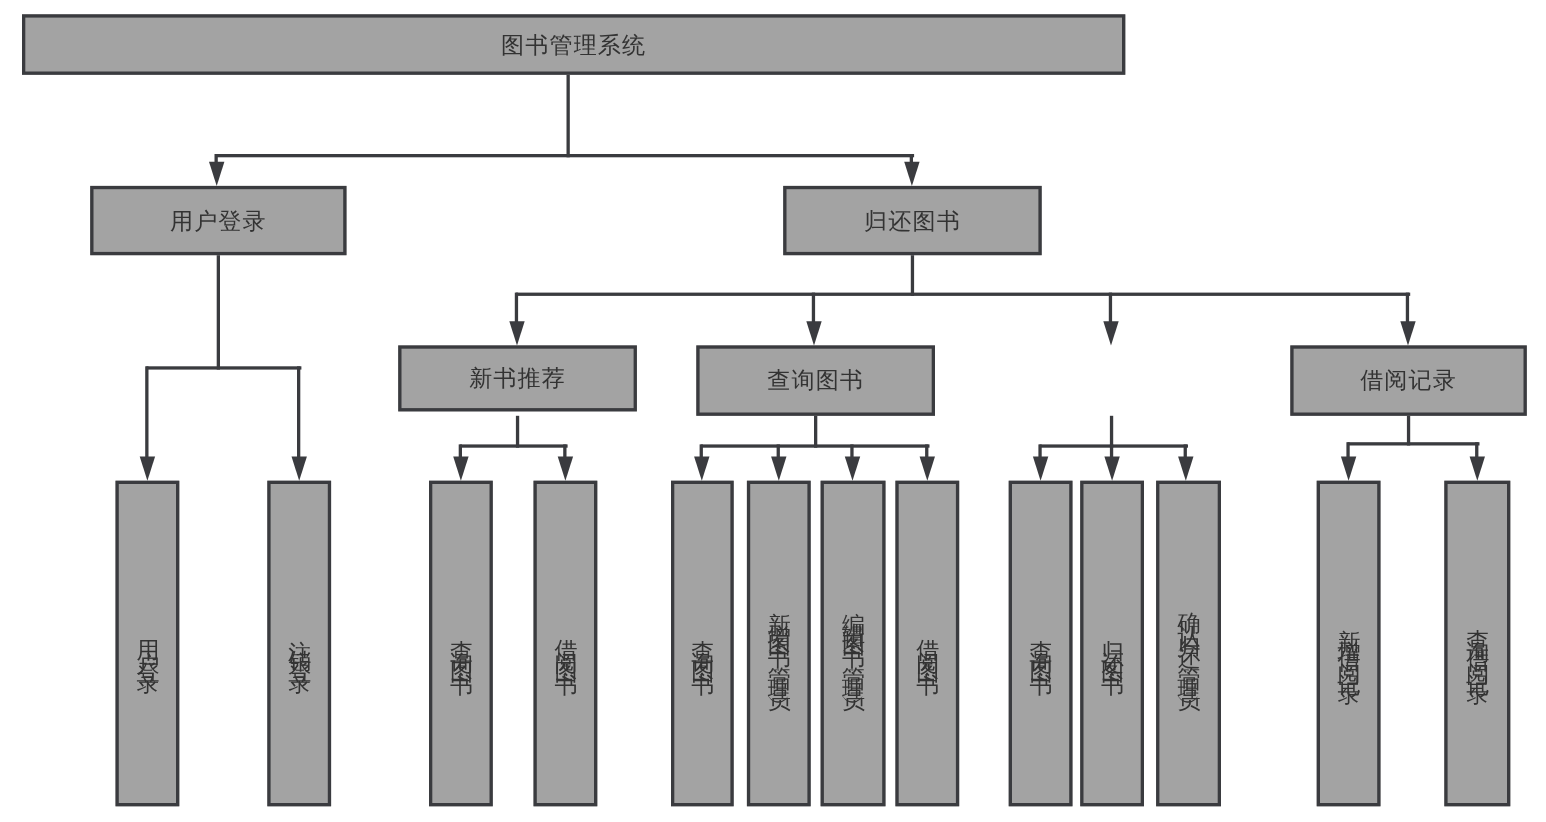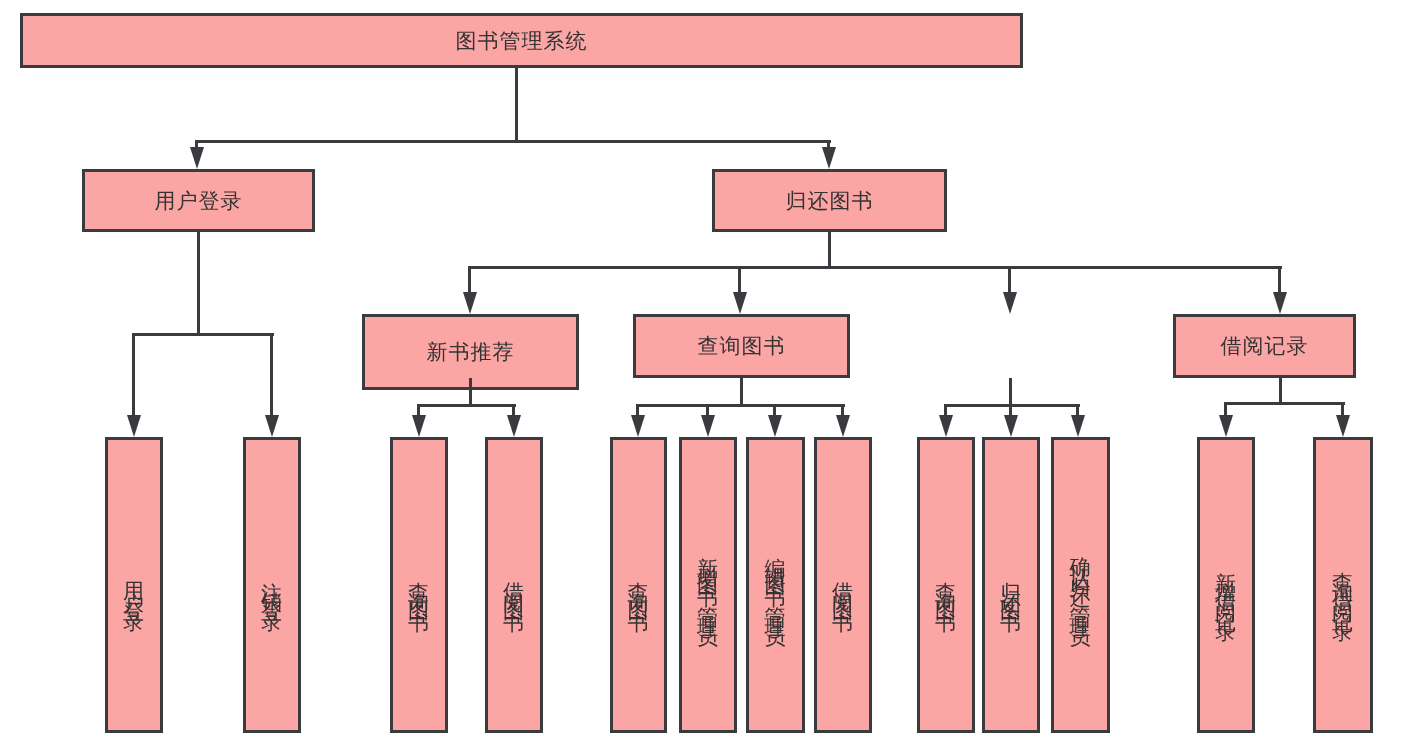--- a/index.html
+++ b/index.html
@@ -7,21 +7,21 @@
     position:relative;
     width:1405px;height:747px;
     background:#fff;
     font-family:"Liberation Sans","DejaVu Sans",sans-serif;
     overflow:hidden;
   }
   .box{
     position:absolute;
     box-sizing:border-box;
     border:3px solid #3a3b3f;
-    background:#fca5a5;
+    background:#a3a3a3;
     display:flex;
     align-items:center;
     justify-content:center;
     color:#333;
   }
   .hbox{ font-size:21px; letter-spacing:1px; }
   .vbox{
     writing-mode:vertical-rl;
     font-size:21px;
     letter-spacing:10px;
@@ -61,27 +61,27 @@
     <span>图书管理系统</span>
   </div>
 
   <div class="box hbox" style="left:82px;top:169px;width:233px;height:63px;">
     <span>用户登录</span>
   </div>
   <div class="box hbox" style="left:712px;top:169px;width:235px;height:63px;">
     <span>归还图书</span>
   </div>
 
-  <div class="box hbox" style="left:362px;top:314px;width:217px;height:76px;">
+  <div class="box hbox" style="left:362px;top:314px;width:217px;height:60px;">
     <span>新书推荐</span>
   </div>
   <div class="box hbox" style="left:633px;top:314px;width:217px;height:64px;">
     <span>查询图书</span>
   </div>
-  <div class="box hbox" style="left:1173px;top:314px;width:183px;height:64px;">
+  <div class="box hbox" style="left:1173px;top:314px;width:215px;height:64px;">
     <span>借阅记录</span>
   </div>
 
   <div class="box vbox" style="left:105px;top:437px;width:58px;height:296px;">
     <span>用户登录</span>
   </div>
   <div class="box vbox" style="left:243px;top:437px;width:58px;height:296px;">
     <span>注销登录</span>
   </div>
   <div class="box vbox" style="left:390px;top:437px;width:58px;height:296px;">

